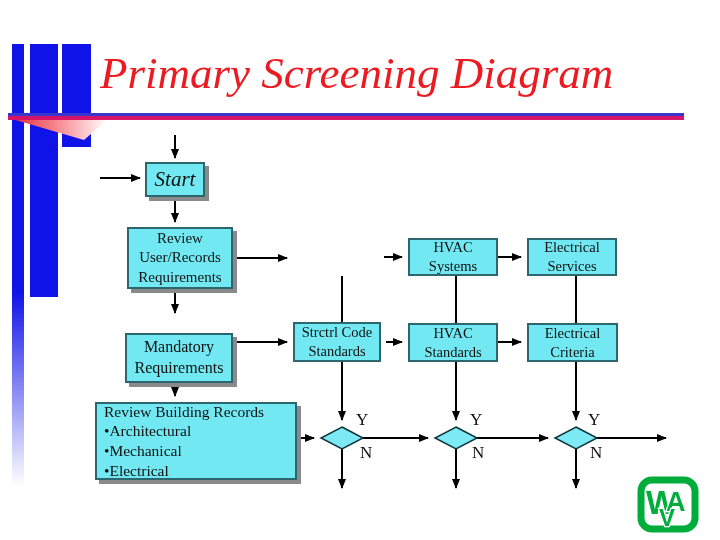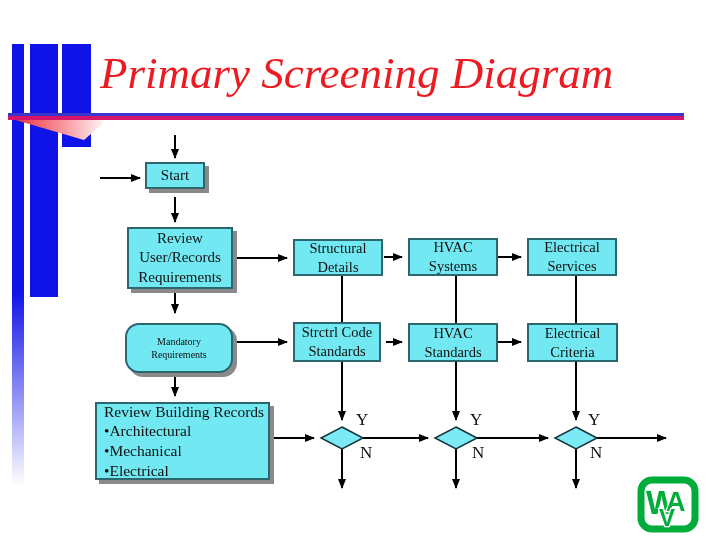--- a/index.html
+++ b/index.html
@@ -22,30 +22,30 @@
 
   .title{position:absolute;left:100px;top:50px;width:560px;
          font-style:italic;font-size:45px;line-height:1.05;color:#ec1b22;white-space:nowrap;}
 
   .connectors{position:absolute;left:0;top:0;}
 
   .node{position:absolute;box-sizing:border-box;background:#72e9f2;border:2px solid #2c6770;
         color:#101010;display:flex;align-items:center;justify-content:center;text-align:center;
         white-space:pre-line;line-height:1.3;}
   .shadowed{box-shadow:4px 4px 0 #8a8a8a;}
-  .n-start{left:145px;top:162px;width:60px;height:27px;font-size:15px;}
+  .n-start{left:145px;top:162px;width:60px;height:35px;font-size:21px;font-style:italic;}
   .n-review-user{left:127px;top:227px;width:106px;height:62px;font-size:15px;}
   .n-structural{left:293px;top:239px;width:90px;height:37px;font-size:14.5px;}
   .n-hvac-sys{left:408px;top:238px;width:90px;height:38px;font-size:14.5px;}
   .n-elec-serv{left:527px;top:238px;width:90px;height:38px;font-size:14.5px;}
-  .n-mandatory{left:125px;top:323px;width:108px;height:50px;font-size:10px;border-radius:14px;}
+  .n-mandatory{left:125px;top:333px;width:108px;height:50px;font-size:16px;}
   .n-strctrl{left:293px;top:322px;width:88px;height:40px;font-size:14.5px;}
   .n-hvac-std{left:408px;top:323px;width:90px;height:39px;font-size:14.5px;}
   .n-elec-crit{left:527px;top:323px;width:91px;height:39px;font-size:14.5px;}
-  .n-review-bldg{left:95px;top:402px;width:175px;height:78px;font-size:15.5px;
+  .n-review-bldg{left:95px;top:402px;width:202px;height:78px;font-size:15.5px;
                  justify-content:flex-start;text-align:left;padding-left:7px;line-height:1.26;}
 
   .yn{position:absolute;font-size:17px;color:#101010;}
   .y1{left:356px;top:410px;} .n1{left:360px;top:443px;}
   .y2{left:470px;top:410px;} .n2{left:472px;top:443px;}
   .y3{left:588px;top:410px;} .n3{left:590px;top:443px;}
 
   .logo{position:absolute;left:637px;top:476px;}
 </style>
 </head>
@@ -111,22 +111,20 @@
       <polygon points="342,427 363,438 342,449 321,438"></polygon>
       <polygon points="456,427 477,438 456,449 435,438"></polygon>
       <polygon points="576,427 597,438 576,449 555,438"></polygon>
     </g>
   </svg>
 
   <div class="node shadowed n-start">Start</div>
   <div class="node shadowed n-review-user">Review
 User/Records
 Requirements</div>
-  <div class="node n-structural">Structural
-Details</div>
   <div class="node n-hvac-sys">HVAC
 Systems</div>
   <div class="node n-elec-serv">Electrical
 Services</div>
   <div class="node shadowed n-mandatory">Mandatory
 Requirements</div>
   <div class="node n-strctrl">Strctrl Code
 Standards</div>
   <div class="node n-hvac-std">HVAC
 Standards</div>

